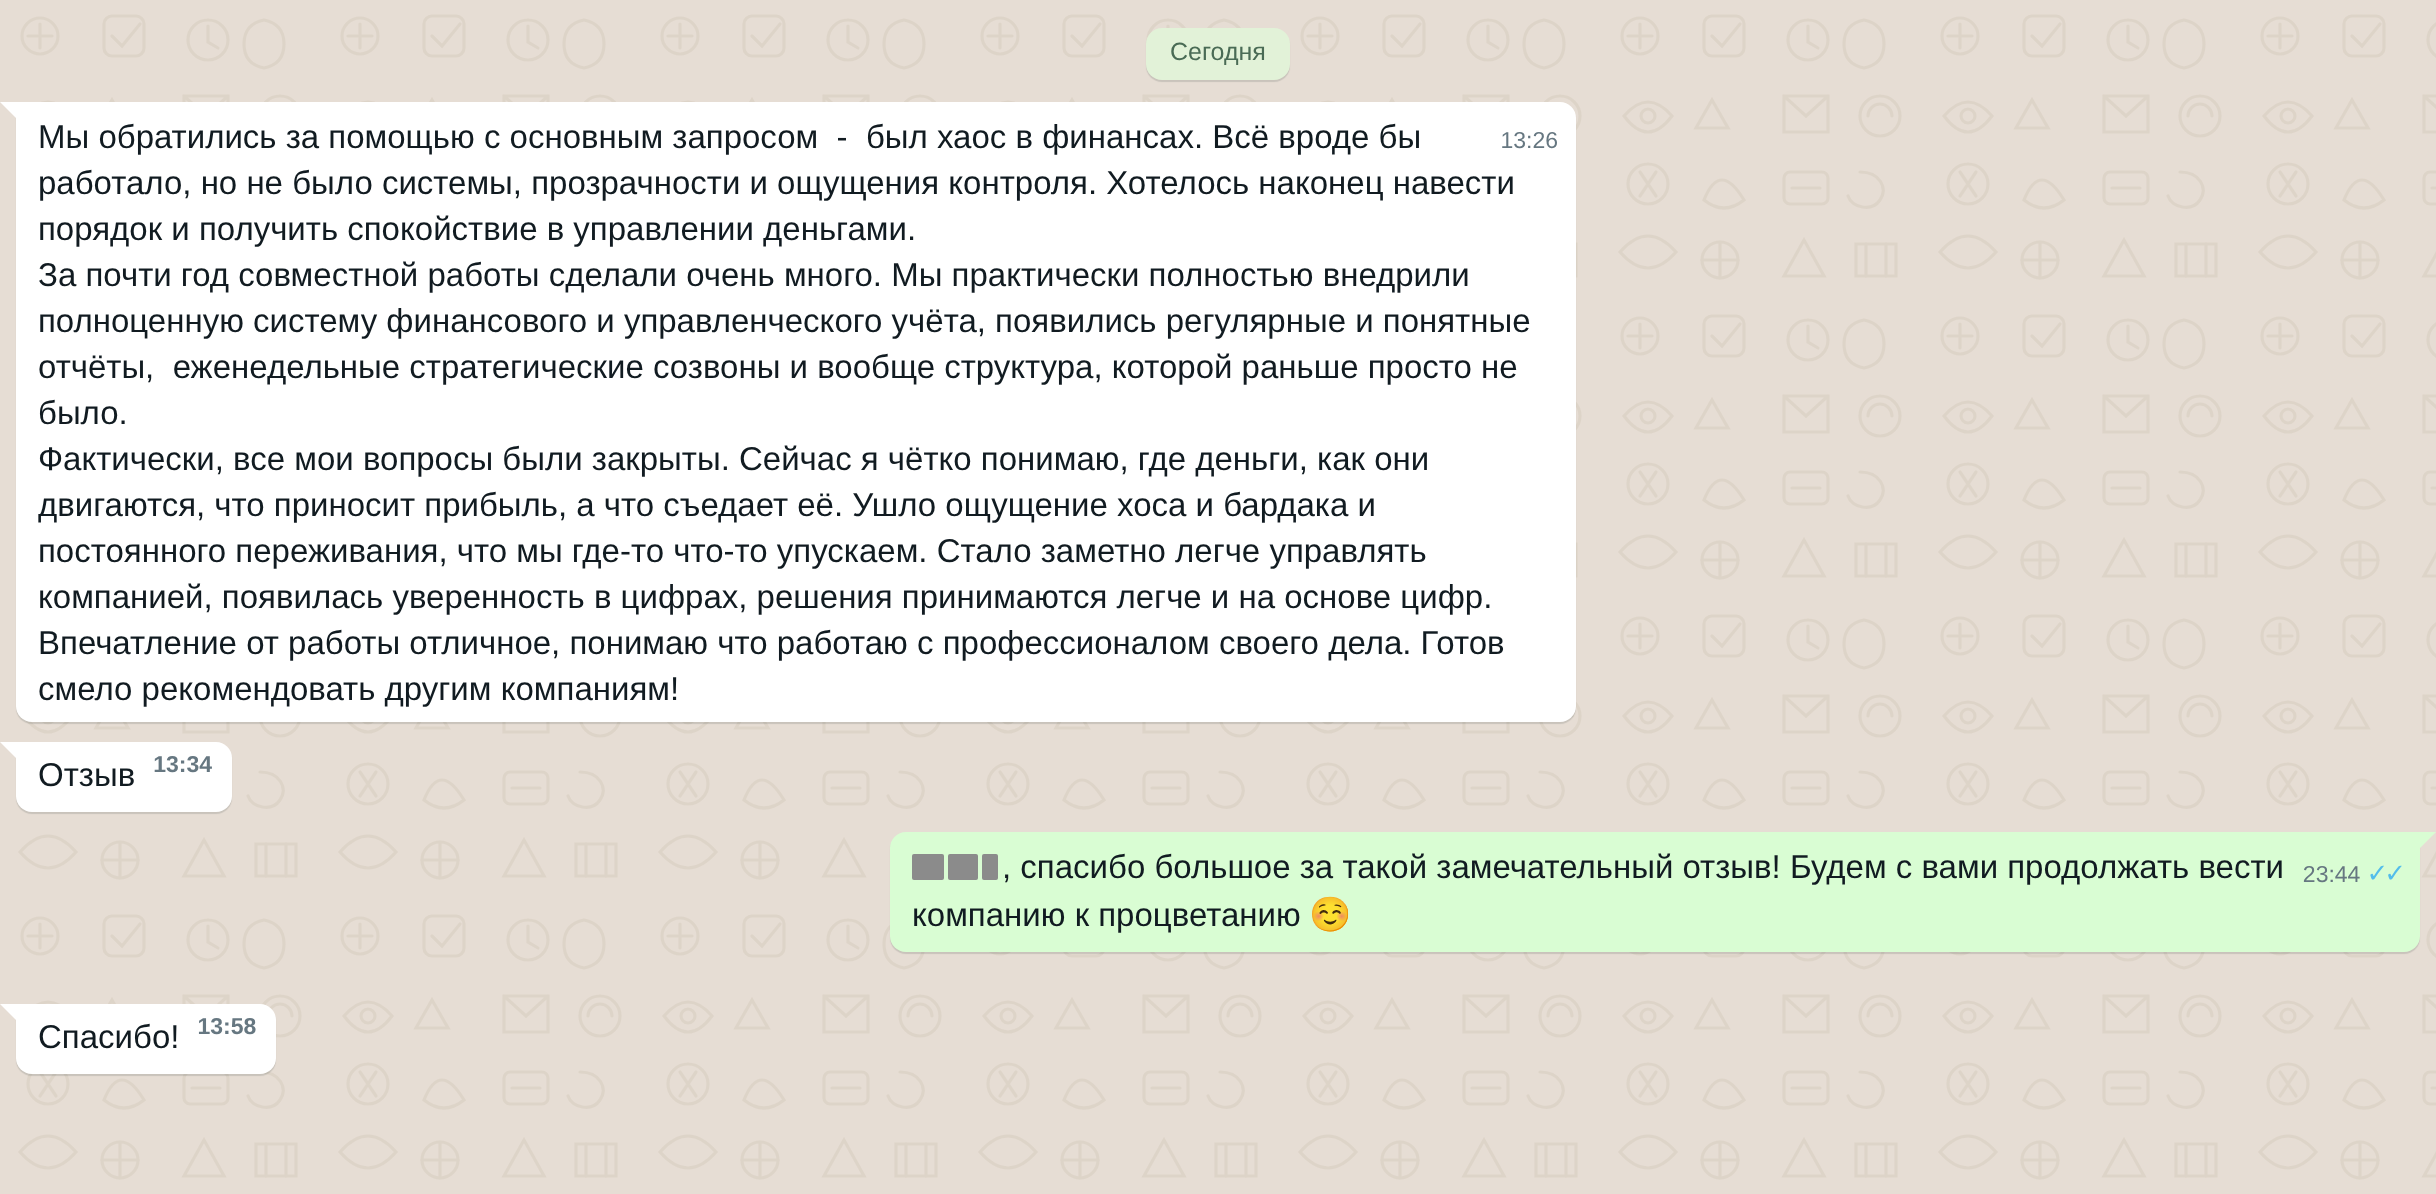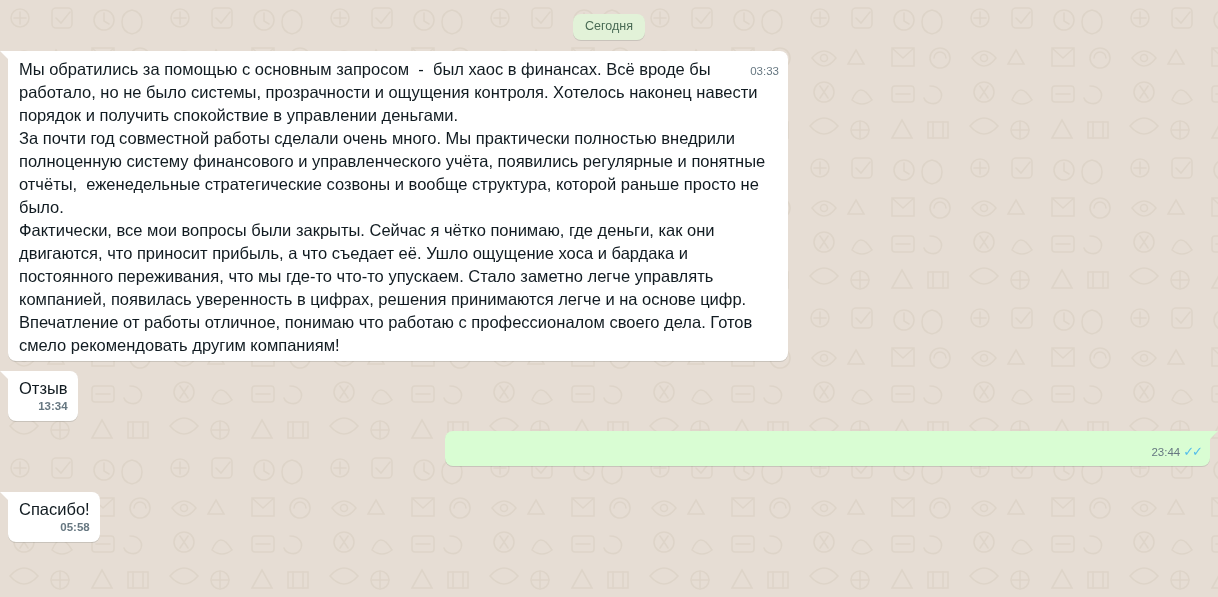--- a/index.html
+++ b/index.html
@@ -124,23 +124,22 @@
   .meta .ticks {
     color: #53bdeb;
     margin-left: 3px;
     font-size: 13px;
     letter-spacing: -2px;
   }
 
   
   .bubble.short {
     display: inline-flex;
-    align-items: flex-end;
+    align-items: flex-start;
     padding: 6px 10px 6px 11px;
-    flex-direction: column;
   }
   .bubble.short .meta {
     float: none;
     margin-top: 0;
     margin-left: 9px;
     position: relative;
     top: -1px;
     font-weight: bold;
   }
 
@@ -199,44 +198,45 @@
   </svg>
 
   <div id="content">
 
     <div class="date-row">
       <div class="date-pill">Сегодня</div>
     </div>
 
     <div class="row left">
       <div class="bubble in long">
-        <span class="meta">03:33</span>
+        <span class="meta">13:26</span>
         <span class="msg-text">Мы обратились за помощью с основным запросом  -  был хаос в финансах. Всё вроде бы работало, но не было системы, прозрачности и ощущения контроля. Хотелось наконец навести порядок и получить спокойствие в управлении деньгами.
 За почти год совместной работы сделали очень много. Мы практически полностью внедрили полноценную систему финансового и управленческого учёта, появились регулярные и понятные отчёты,  еженедельные стратегические созвоны и вообще структура, которой раньше просто не было.
 Фактически, все мои вопросы были закрыты. Сейчас я чётко понимаю, где деньги, как они двигаются, что приносит прибыль, а что съедает её. Ушло ощущение хоса и бардака и постоянного переживания, что мы где-то что-то упускаем. Стало заметно легче управлять компанией, появилась уверенность в цифрах, решения принимаются легче и на основе цифр.
 Впечатление от работы отличное, понимаю что работаю с профессионалом своего дела. Готов смело рекомендовать другим компаниям!</span>
       </div>
     </div>
 
     <div class="row left">
       <div class="bubble in short">
         <span class="msg-text">Отзыв</span>
         <span class="meta">13:34</span>
       </div>
     </div>
 
     <div class="row right">
       <div class="bubble out" style="width:745px;">
         <span class="meta">
           <span>23:44</span><span class="ticks">✓✓</span>
         </span>
+        <span class="msg-text"><span class="redacted"></span><span class="redacted w2"></span><span class="redacted w3"></span><span>, спасибо большое за такой замечательный отзыв! Будем с вами продолжать вести компанию к процветанию </span><span class="emoji">☺️</span></span>
       </div>
     </div>
 
     <div class="row left" style="margin-top:26px;">
       <div class="bubble in short">
         <span class="msg-text">Спасибо!</span>
-        <span class="meta">05:58</span>
+        <span class="meta">13:58</span>
       </div>
     </div>
 
   </div>
 </div>
 
 </body></html>

